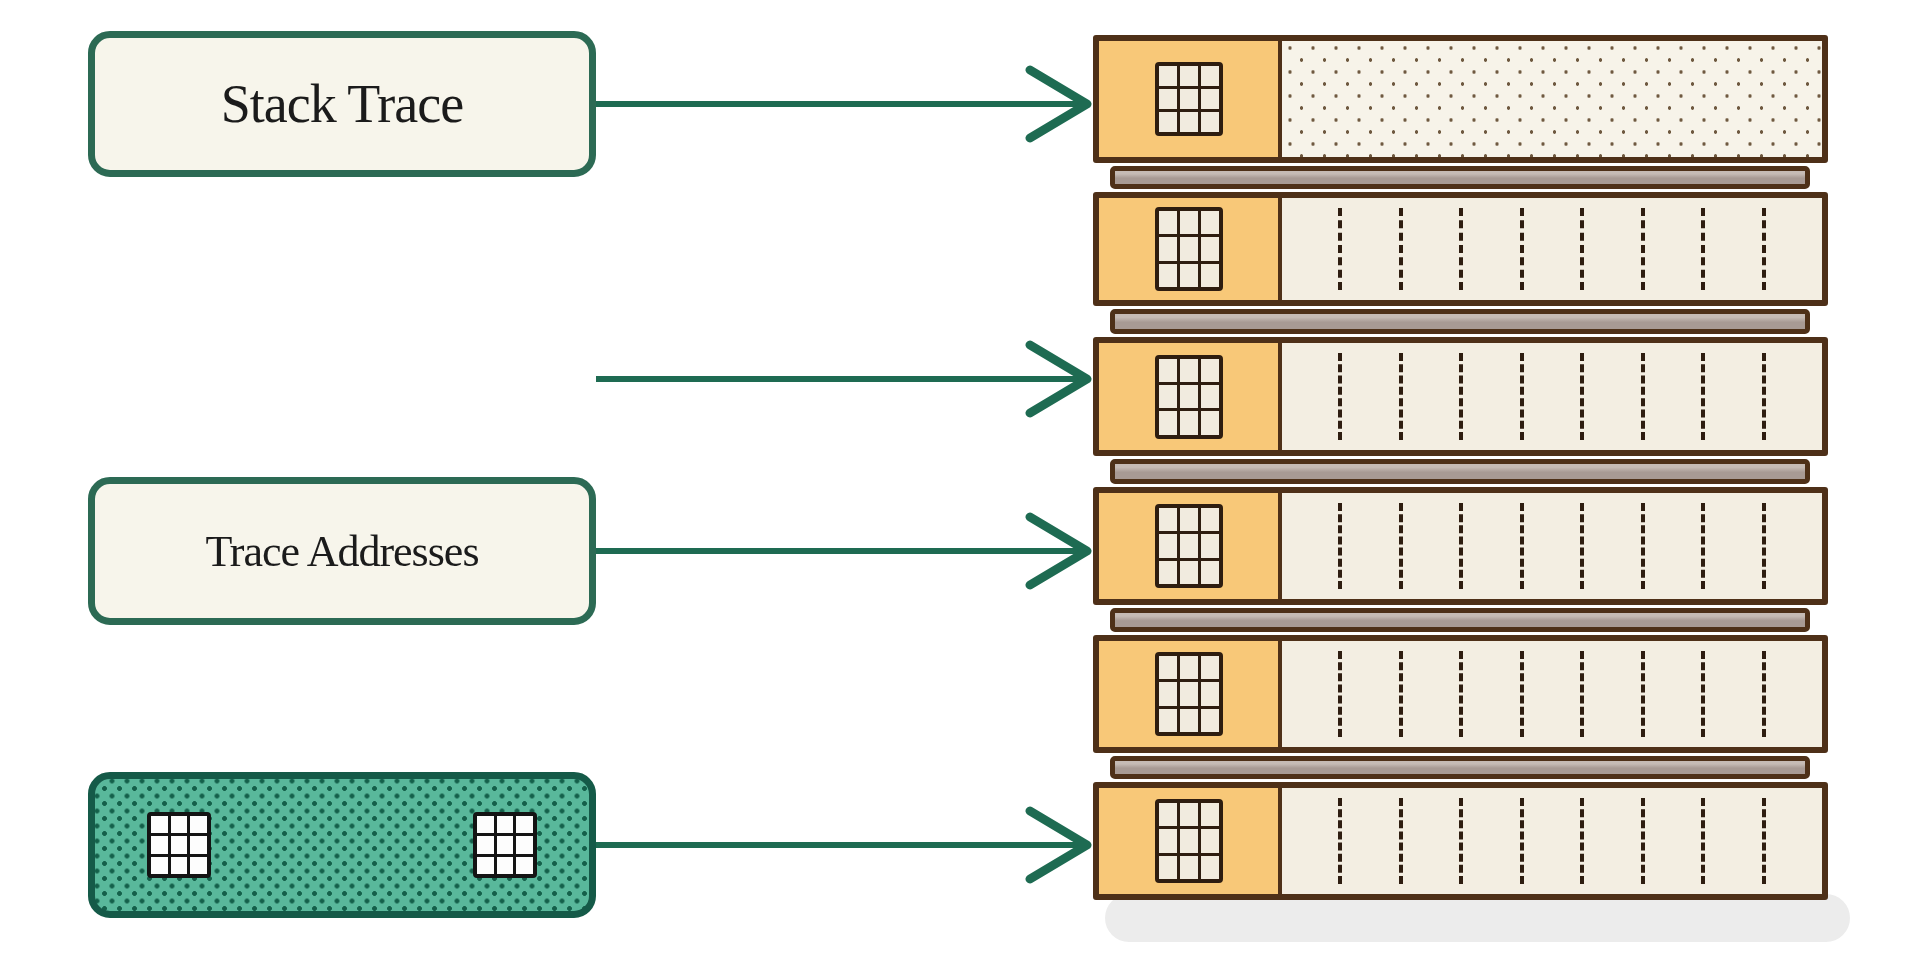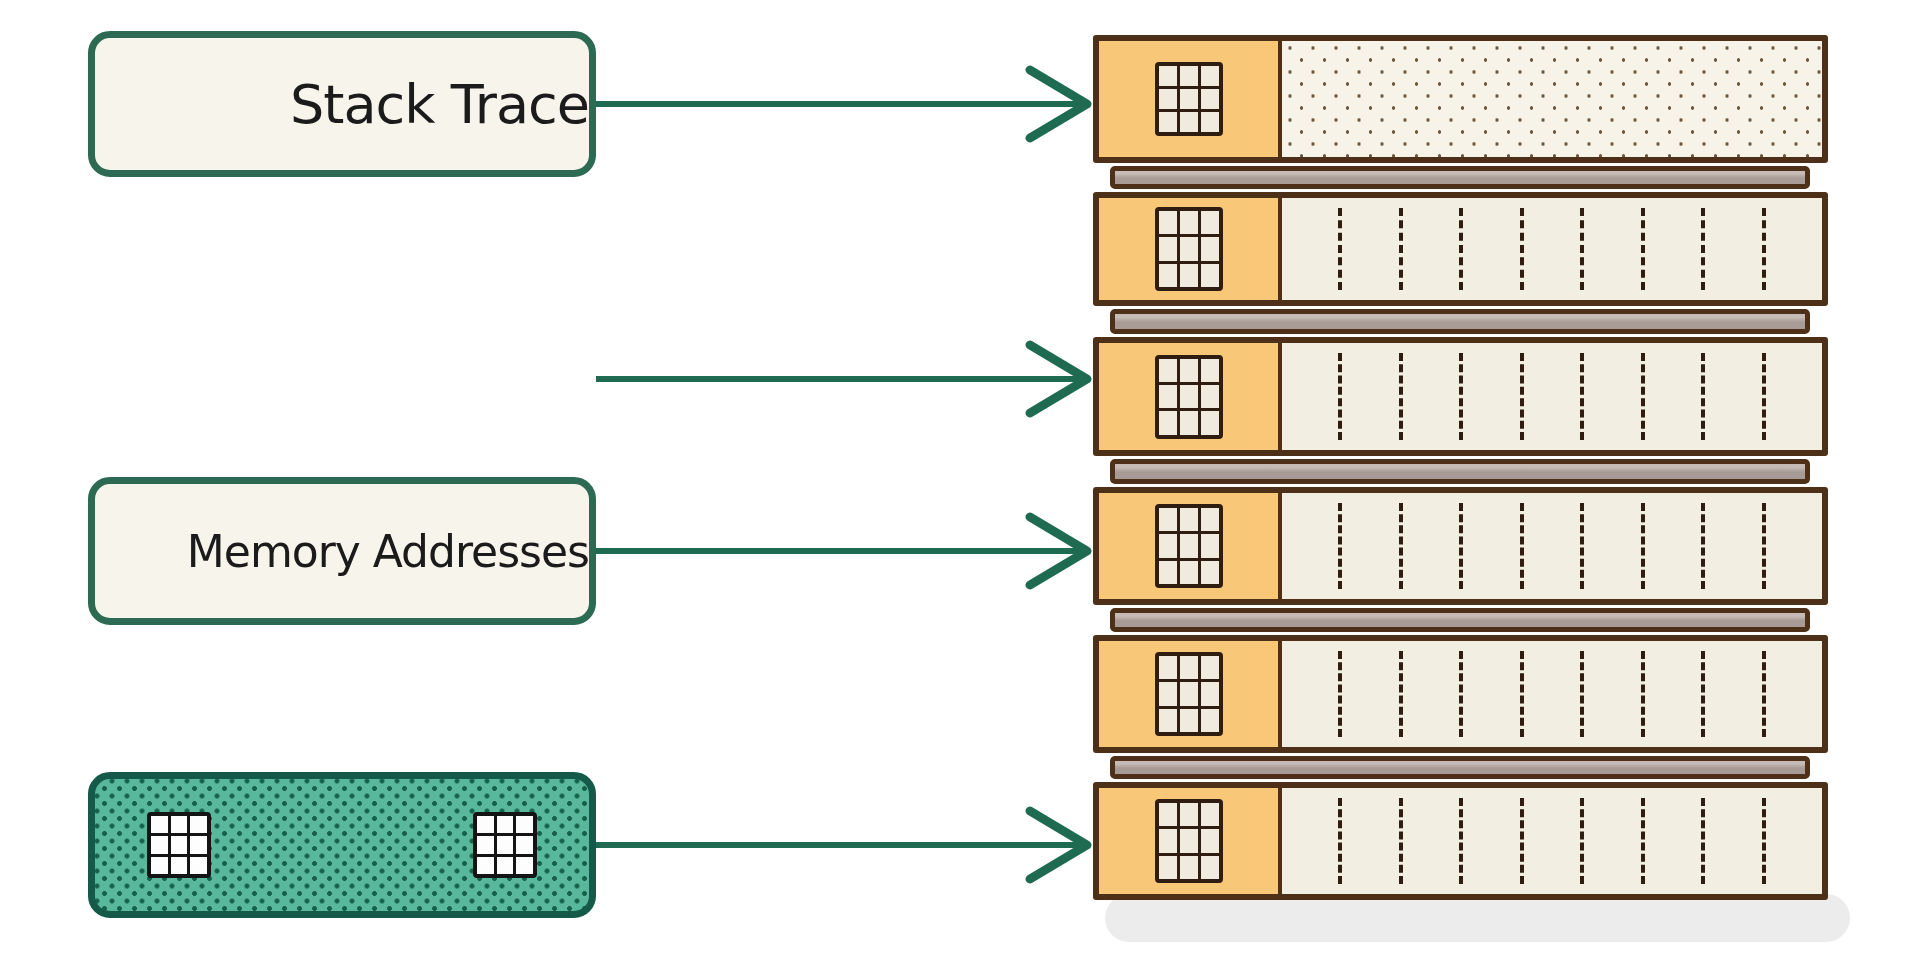--- a/index.html
+++ b/index.html
@@ -11,21 +11,21 @@
     --legend-grid-line:#141414; --legend-grid-cell:#fdfdfd;
   }
   *{box-sizing:border-box;margin:0;padding:0}
   html,body{width:1920px;height:960px;overflow:hidden;background:var(--page-bg);
     font-family:"DejaVu Sans","Liberation Sans",sans-serif;}
   .canvas{position:relative;width:1920px;height:960px;background:var(--page-bg);}
 
   
   .label-box{position:absolute;left:88px;width:508px;background:var(--label-fill);
     border:7px solid var(--label-border);border-radius:22px;
-    display:flex;align-items:center;justify-content:flex-end;}
+    display:flex;align-items:center;justify-content:center;font-family:Liberation Serif, serif;}
   .label-box span{font-size:54px;color:var(--label-text);letter-spacing:-1px;white-space:nowrap;}
   .label-box span.small{font-size:44px;}
 
   
   .legend-box{position:absolute;left:88px;top:772px;width:508px;height:146px;
     border:7px solid var(--legend-border);border-radius:22px;
     background-color:var(--legend-fill);
     background-image:radial-gradient(var(--legend-dot) 2.1px,transparent 2.7px),
                      radial-gradient(var(--legend-dot) 2.1px,transparent 2.7px);
     background-size:15px 15px;background-position:2px 2px,9.5px 9.5px;
@@ -70,21 +70,21 @@
 </style>
 </head>
 <body>
 
 <div class="canvas">
 
   <div class="label-box" style="top:31px;height:146px">
     <span>Stack Trace</span>
   </div>
   <div class="label-box" style="top:477px;height:148px">
-    <span class="small">Memory Addresses</span>
+    <span class="small">Trace Addresses</span>
   </div>
 
   <div class="legend-box">
     <div class="grid-icon legend-grid">
       <i></i>
         <i></i>
         <i></i>
         <i></i>
         <i></i>
         <i></i>

